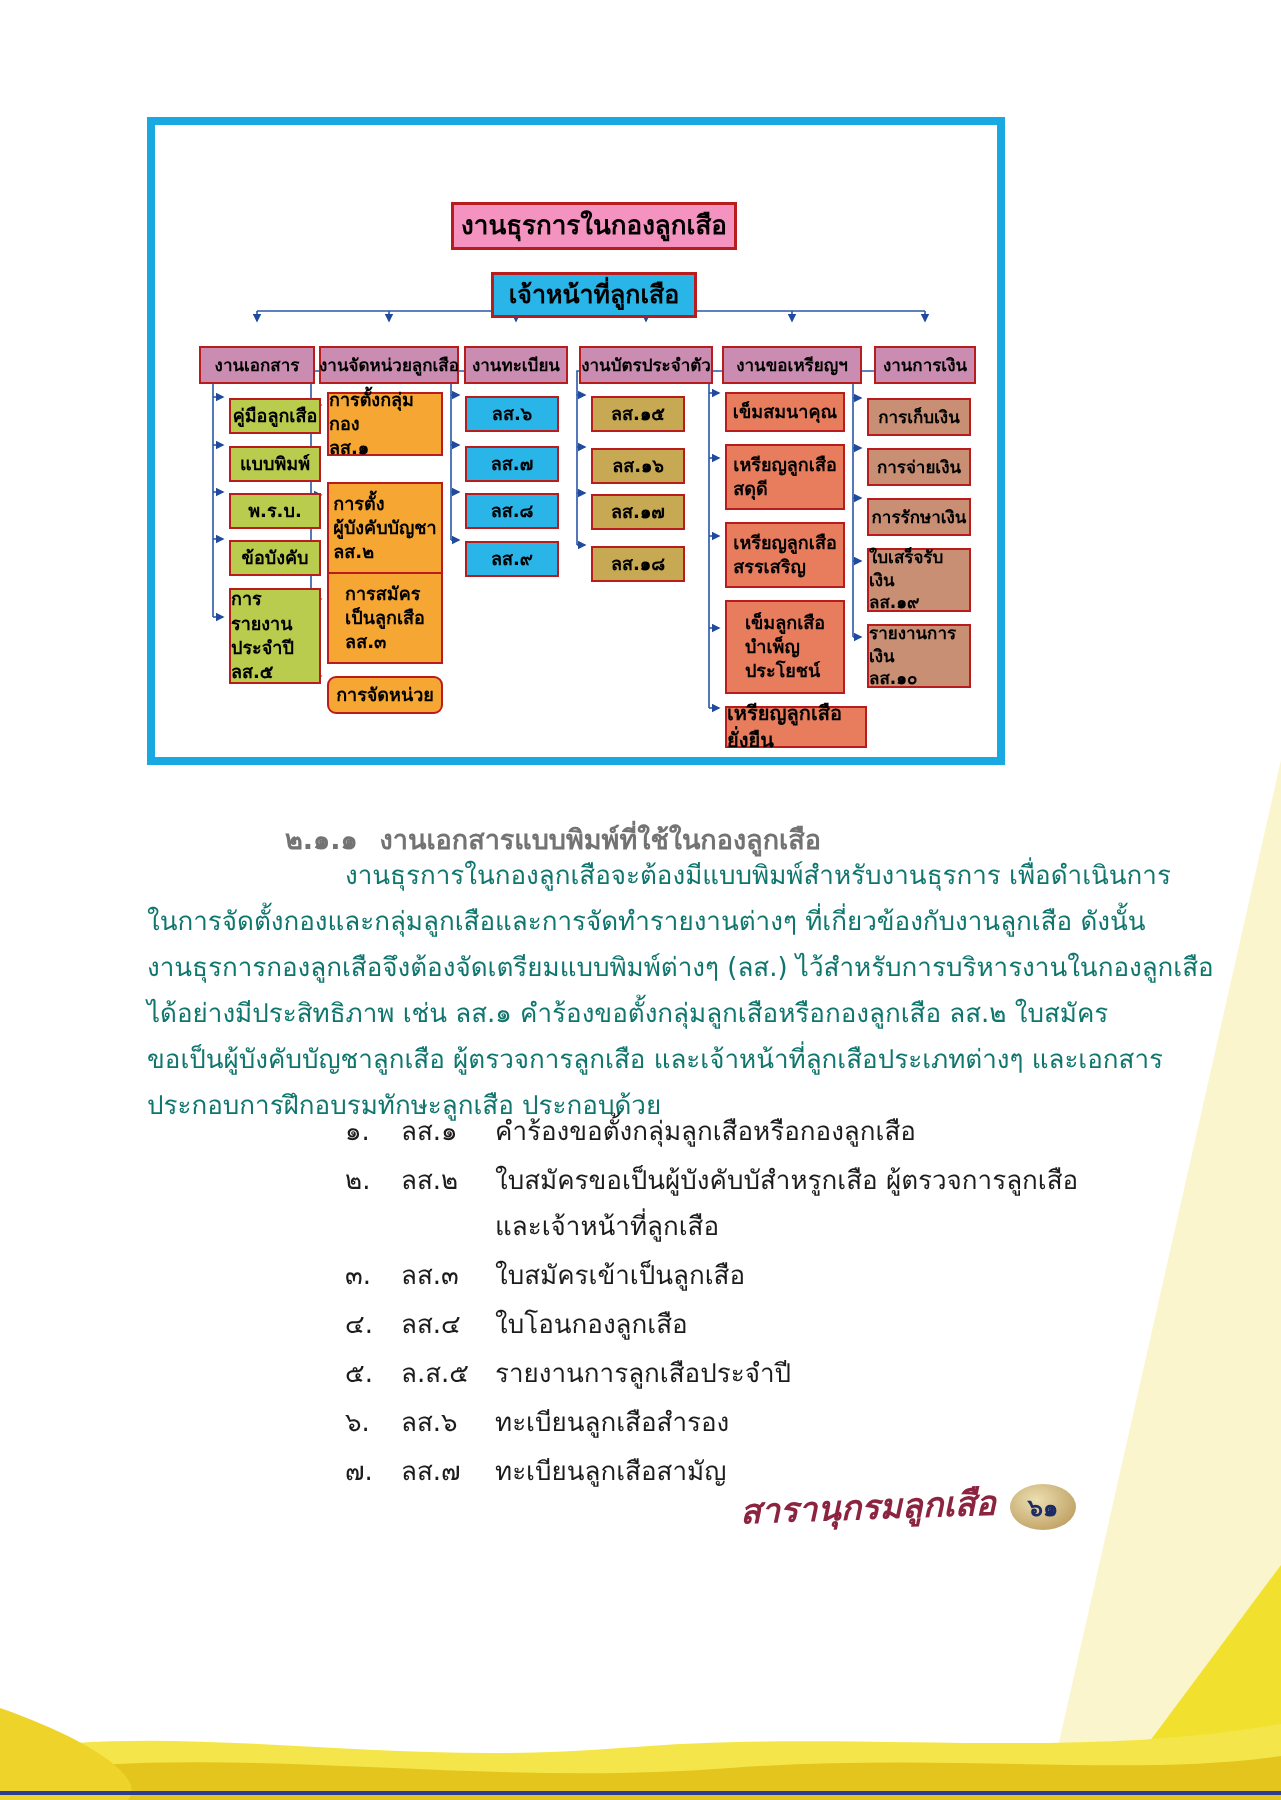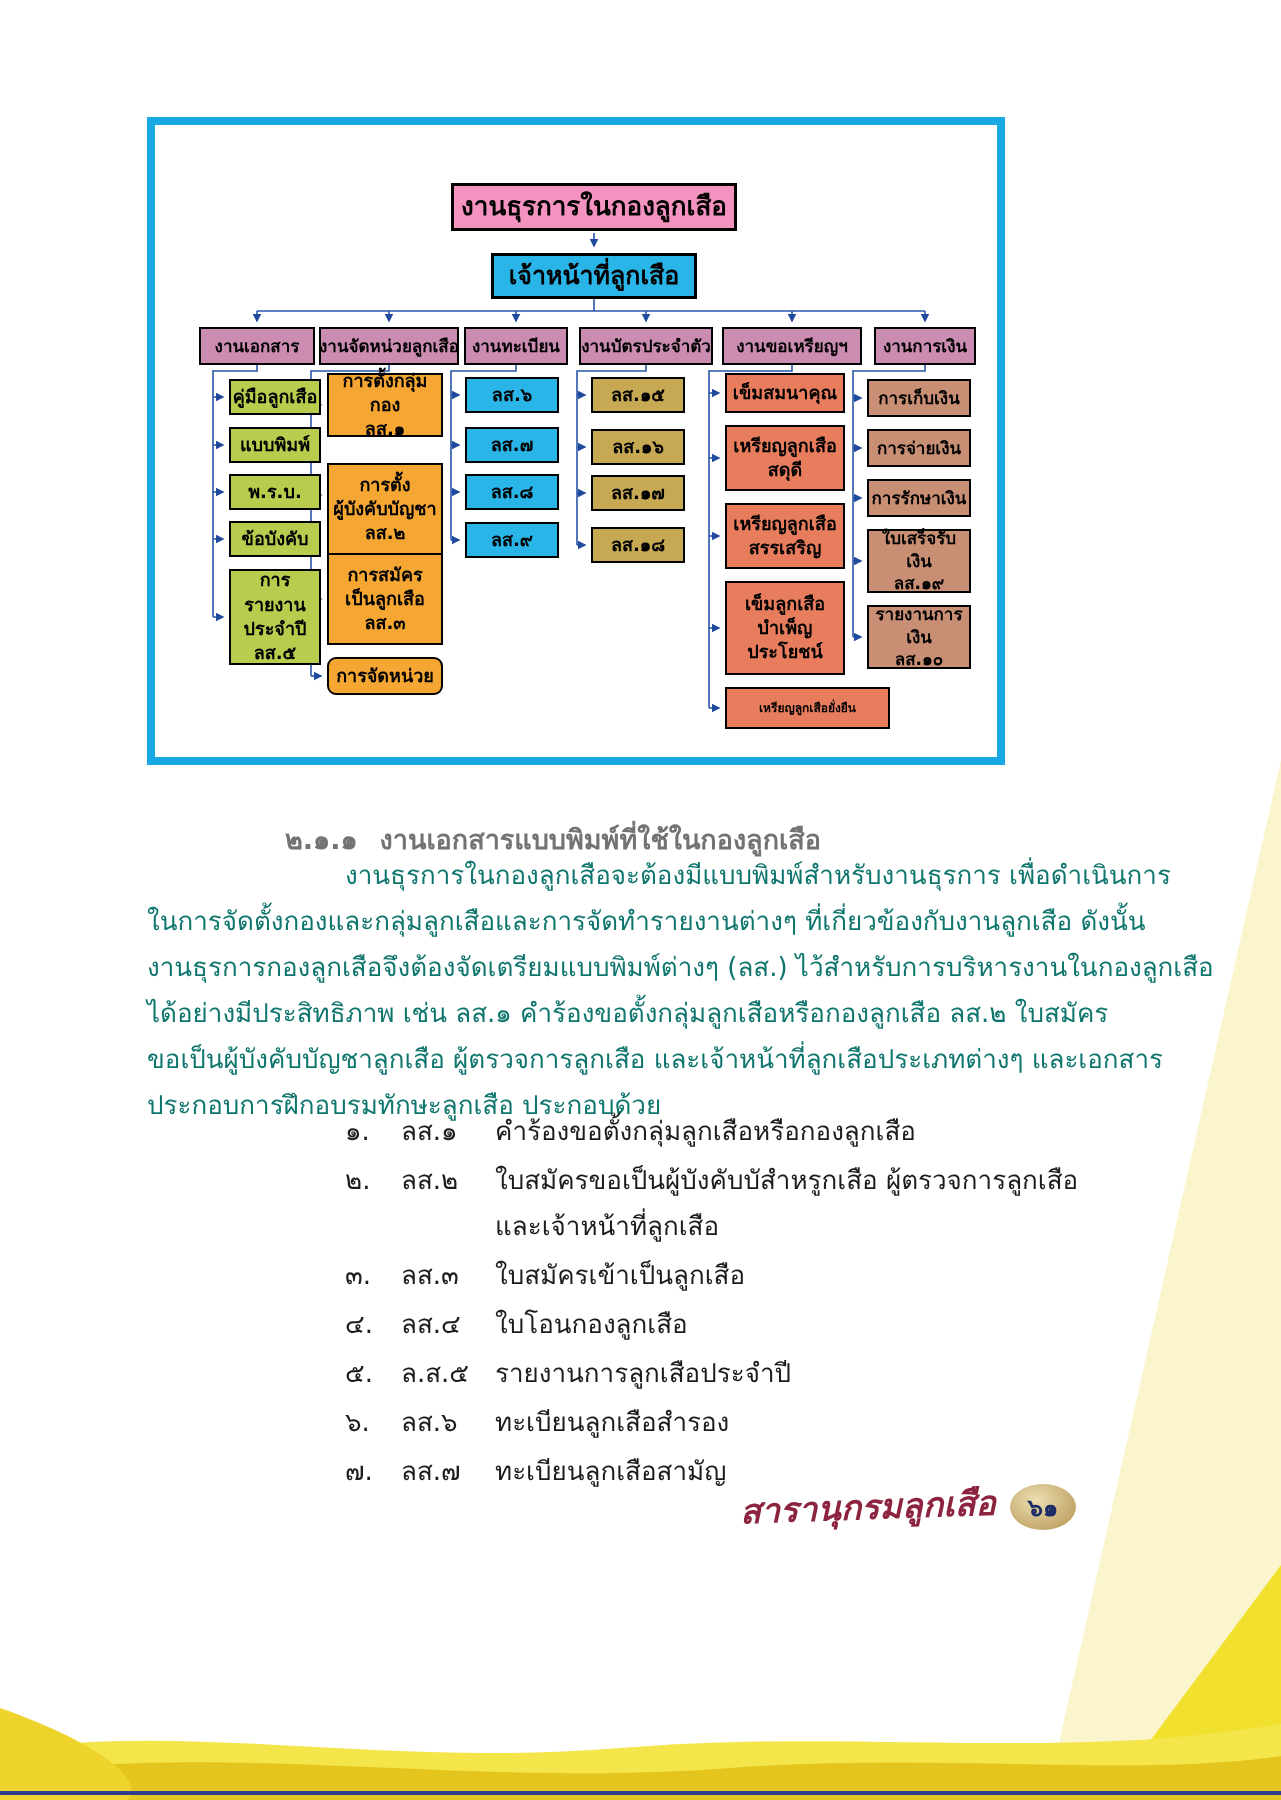--- a/index.html
+++ b/index.html
@@ -11,22 +11,22 @@
   }
   
   .frame{
     position:absolute; left:147px; top:117px; width:858px; height:648px;
     border:8px solid #18a8e2; background:#ffffff; box-sizing:border-box;
   }
   .connectors{position:absolute; left:0; top:0;}
   .dbox{
     position:absolute; box-sizing:border-box;
     display:flex; align-items:center; justify-content:center;
-    text-align:center; font-weight:bold; white-space:pre-line;
-    border:2px solid #000000; line-height:1.35; color:#000;
+    text-align:left; font-weight:bold; white-space:pre-line;
+    border:2px solid #b91c1c; line-height:1.35; color:#000;margin-top:19px;
   }
   .root   {background:#f492c0; border-width:3px; font-size:26px;}
   .officer{background:#2ab5e9; border-width:3px; font-size:25px;}
   .hdr    {background:#ca8cb1; font-size:17px; white-space:nowrap;}
   .green  {background:#b9cc4d; font-size:18px;}
   .orange {background:#f6a733; font-size:18px;}
   .cyan   {background:#2ab5e9; font-size:18px;}
   .olive  {background:#c6a952; font-size:18px;}
   .salmon {background:#e87d5e; font-size:18px;}
   .tan    {background:#c98f74; font-size:17px;}
@@ -183,21 +183,21 @@
     <div class="dbox olive" style="left:436px;top:402px;width:94px;height:36px;">ลส.๑๘</div>
 
     <div class="dbox salmon" style="left:570px;top:248px;width:120px;height:40px;">เข็มสมนาคุณ</div>
     <div class="dbox salmon" style="left:570px;top:300px;width:120px;height:66px;">เหรียญลูกเสือ
 สดุดี</div>
     <div class="dbox salmon" style="left:570px;top:378px;width:120px;height:66px;">เหรียญลูกเสือ
 สรรเสริญ</div>
     <div class="dbox salmon" style="left:570px;top:456px;width:120px;height:94px;">เข็มลูกเสือ
 บำเพ็ญ
 ประโยชน์</div>
-    <div class="dbox salmon" style="left:570px;top:562px;width:165px;height:42px;font-size:12px;">เหรียญลูกเสือยั่งยืน</div>
+    <div class="dbox salmon" style="left:570px;top:562px;width:142px;height:42px;font-size:20px;">เหรียญลูกเสือยั่งยืน</div>
 
     <div class="dbox tan" style="left:712px;top:254px;width:104px;height:38px;">การเก็บเงิน</div>
     <div class="dbox tan" style="left:712px;top:304px;width:104px;height:38px;">การจ่ายเงิน</div>
     <div class="dbox tan" style="left:712px;top:354px;width:104px;height:38px;">การรักษาเงิน</div>
     <div class="dbox tan" style="left:712px;top:404px;width:104px;height:64px;">ใบเสร็จรับเงิน
 ลส.๑๙</div>
     <div class="dbox tan" style="left:712px;top:480px;width:104px;height:64px;">รายงานการเงิน
 ลส.๑๐</div>
   </div>
 

